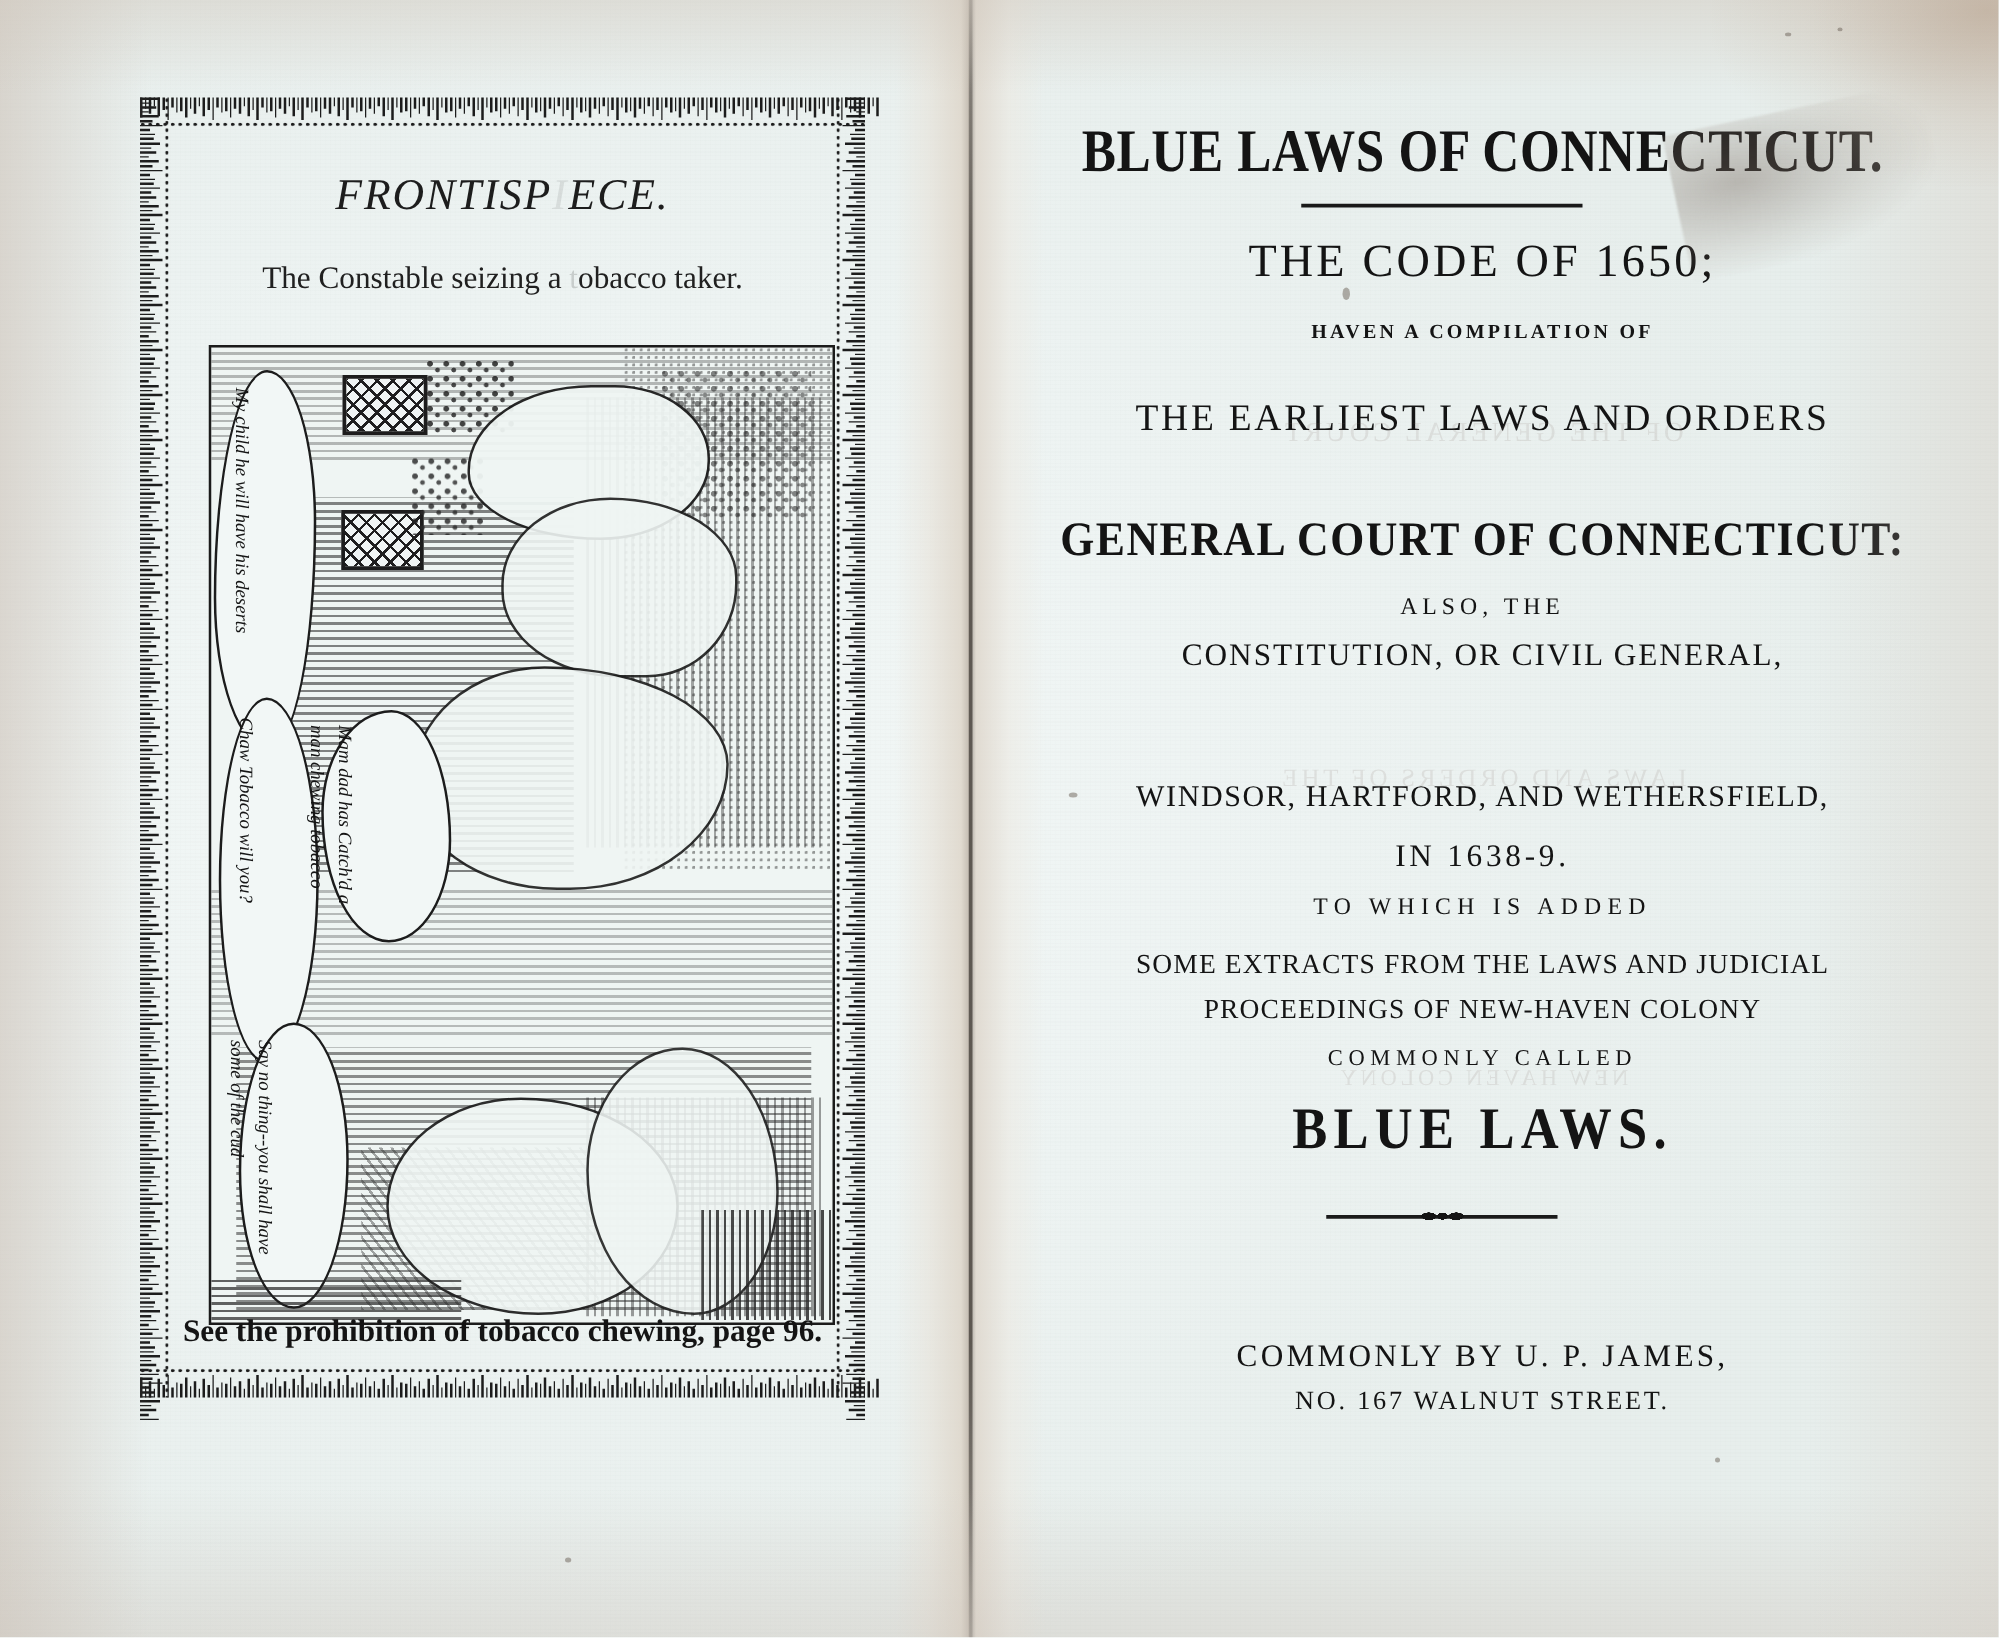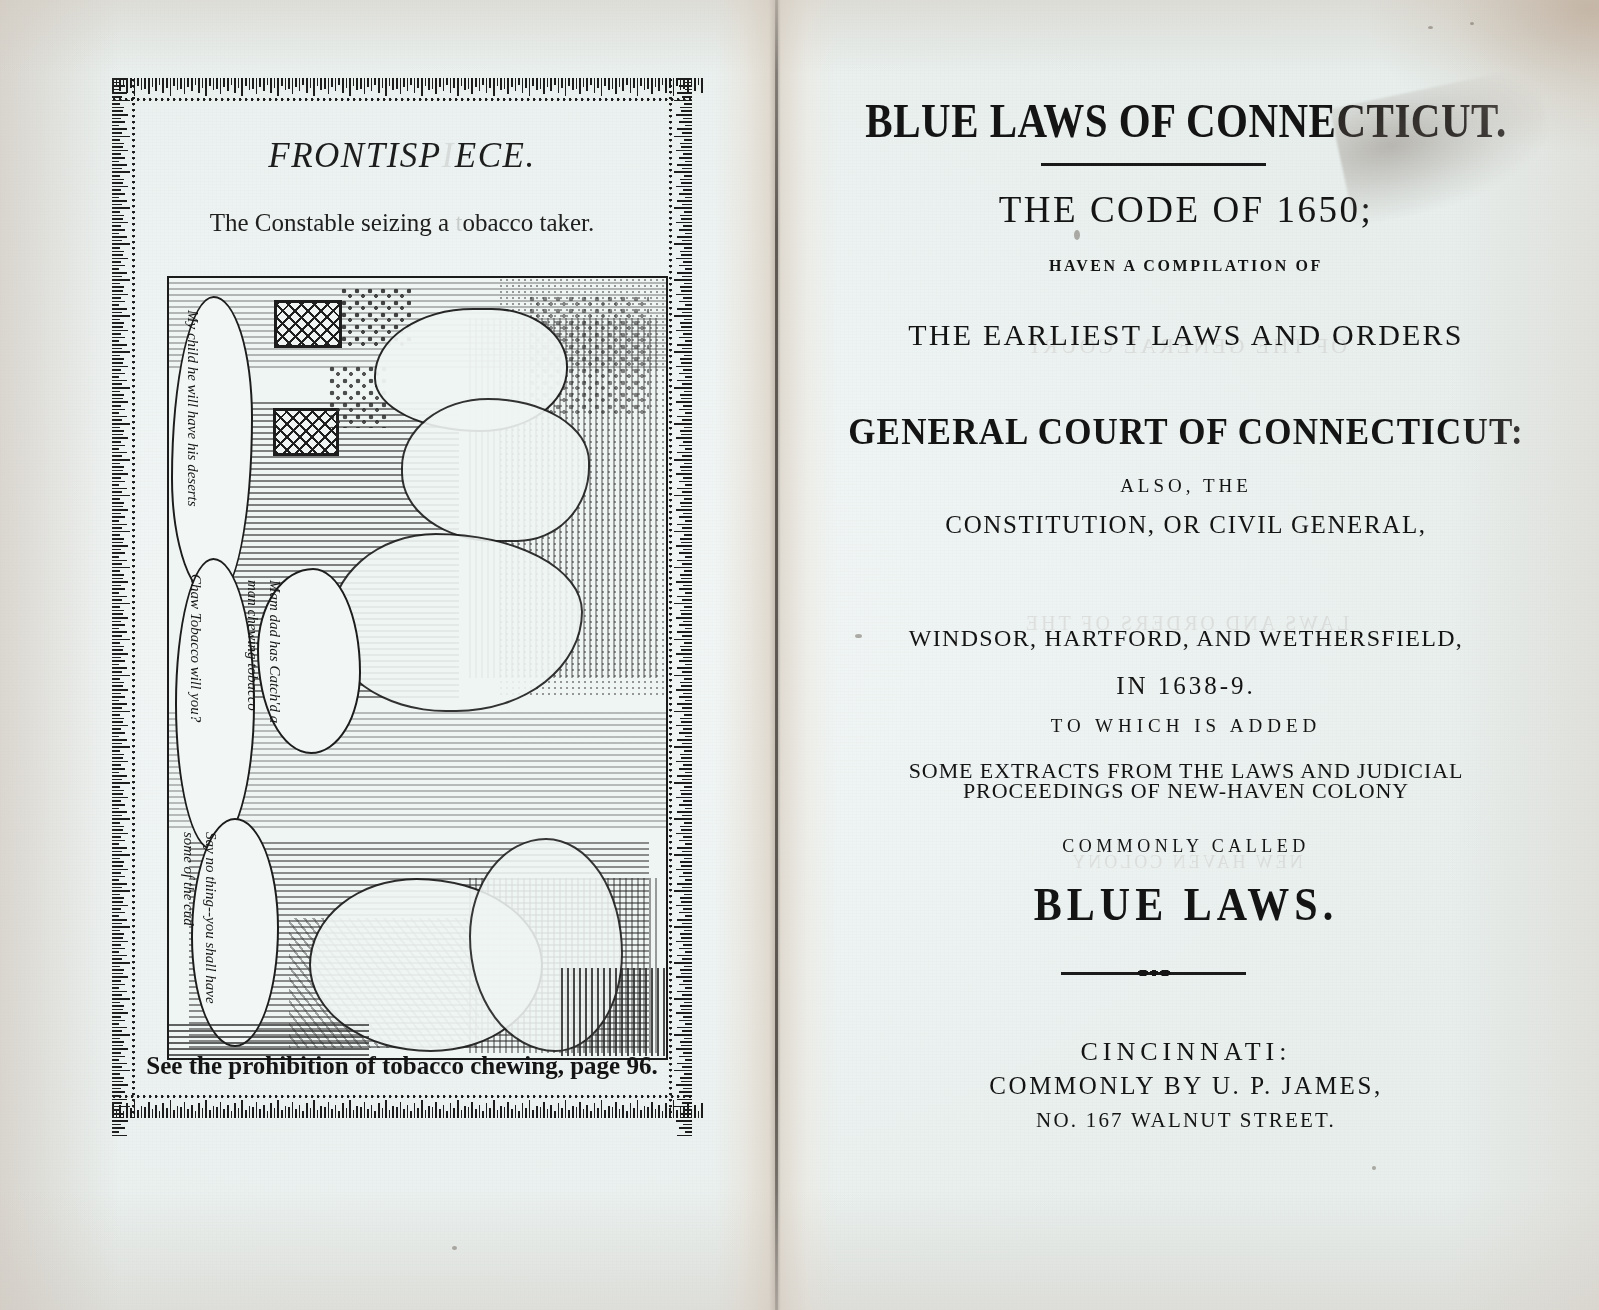--- a/index.html
+++ b/index.html
@@ -1426,37 +1426,34 @@
       <span>IN 1638-9.</span>
     </div>
 
     <div class="tl t-added" style="top:715px;">
       <span>TO WHICH IS ADDED</span>
     </div>
 
     <div class="tl t-extract" style="top:758px;">
       <span>SOME EXTRACTS FROM THE LAWS AND JUDICIAL</span>
     </div>
-    <div class="tl t-extract" style="top:778px;">
+    <div class="tl t-extract" style="top:794px;">
       <span>PROCEEDINGS OF NEW-HAVEN COLONY</span>
     </div>
 
     <div class="tl t-called" style="top:836px;">
       <span>COMMONLY CALLED</span>
     </div>
 
     <div class="tl t-bluelaws" style="top:880px;">
       <span>BLUE LAWS.</span>
     </div>
 
     <div class="rule-orn" style="left:225px; top:968px; width:185px;"></div>
 
-    <div class="tl t-city" style="top:1037px;">
-      <span>CINCINNATI:</span>
-    </div>
 
     <div class="tl t-pub" style="top:1072px;">
       <span>COMMONLY BY U. P. JAMES,</span>
     </div>
 
     <div class="tl t-addr" style="top:1108px;">
       <span>NO. 167 WALNUT STREET.</span>
     </div>
 
     <div class="ghost-text" style="top:333px; font-size:22px;">OF THE GENERAL COURT</div>

